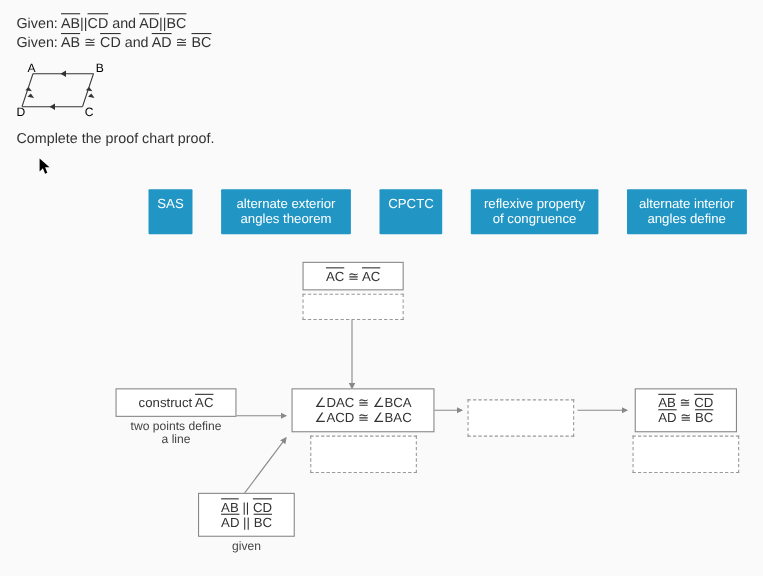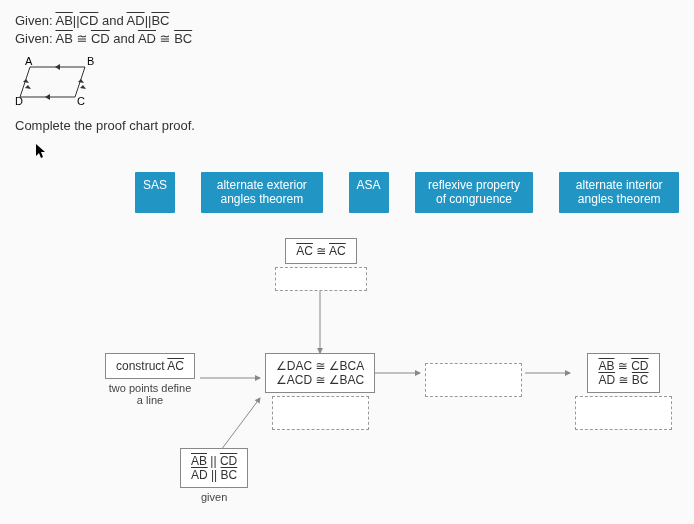--- a/index.html
+++ b/index.html
@@ -6,21 +6,21 @@
 .ovl{text-decoration:overline}
 .stmt{margin:3px 0}
 .stmt b{font-weight:normal}
 .diagram{margin:8px 0 4px 0}
 .instruction{margin:4px 0 10px 0}
 .cursor{display:inline-block;margin-left:20px}
 .bank{display:flex;gap:26px;margin:10px 0 25px 120px;flex-wrap:nowrap}
 .chip{background:#2196c4;color:#fff;padding:6px 8px;font-size:12px;text-align:center;line-height:1.2;border-radius:1px}
 .flow{position:relative;height:260px;margin-left:60px}
 .node{position:absolute;text-align:center;font-size:12px}
-.box{border:1px solid #888;background:#fff;padding:5px 10px;display:inline-block}
+.box{border:1px solid #888;background:#fff;padding:5px 20px;display:inline-block}
 .drop{border:1.5px dashed #999;background:#fff;display:inline-block}
 .drop.sm{width:90px;height:22px}
 .drop.md{width:95px;height:32px}
 .reason{font-size:11px;color:#444;margin-top:3px}
 .arrow{position:absolute;stroke:#888;stroke-width:1;fill:none}
 .arrowhead{fill:#888}
 </style>
 </head>
 <body>
 
@@ -53,23 +53,23 @@
 </svg>
 
 <div class="instruction">Complete the proof chart proof.</div>
 <svg class="cursor" width="12" height="16">
     <path d="M1 1 L1 13 L4 10 L6 15 L8 14 L6 9 L10 9 Z" fill="#000"></path>
   </svg>
 
 <div class="bank">
 <div class="chip">SAS</div>
 <div class="chip" style="max-width:110px"><span>alternate exterior angles theorem</span></div>
-<div class="chip">ASA</div>
+<div class="chip">CPCTC</div>
 <div class="chip" style="max-width:110px"><span>reflexive property of congruence</span></div>
-<div class="chip" style="max-width:110px"><span>alternate interior angles theorem</span></div>
+<div class="chip" style="max-width:110px"><span>alternate interior angles define</span></div>
 </div>
 
 <div class="flow">
 
 <svg width="100%" height="100%" style="position:absolute;left:0;top:0">
 <defs>
         <marker id="ah" markerWidth="6" markerHeight="6" refX="5" refY="3" orient="auto">
           <path d="M0 0 L6 3 L0 6 Z" class="arrowhead"></path>
         </marker>
       </defs>

